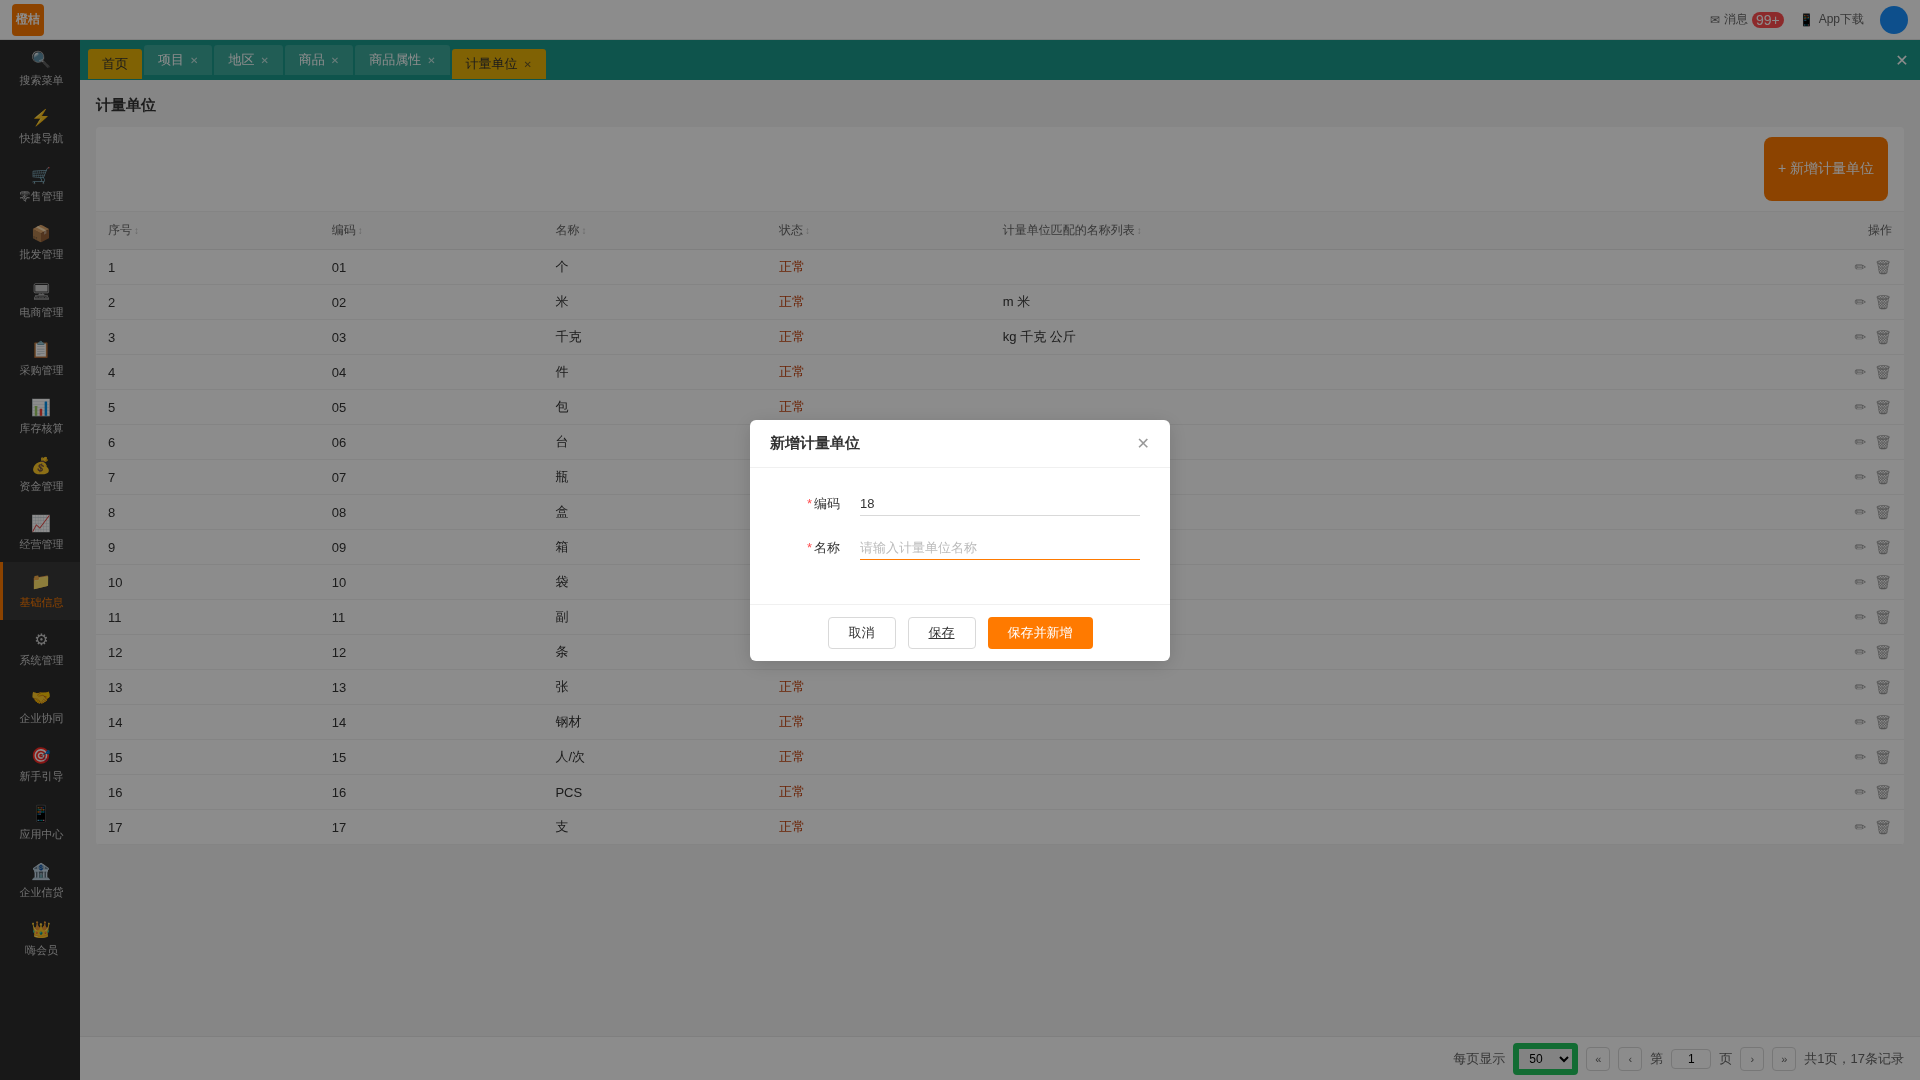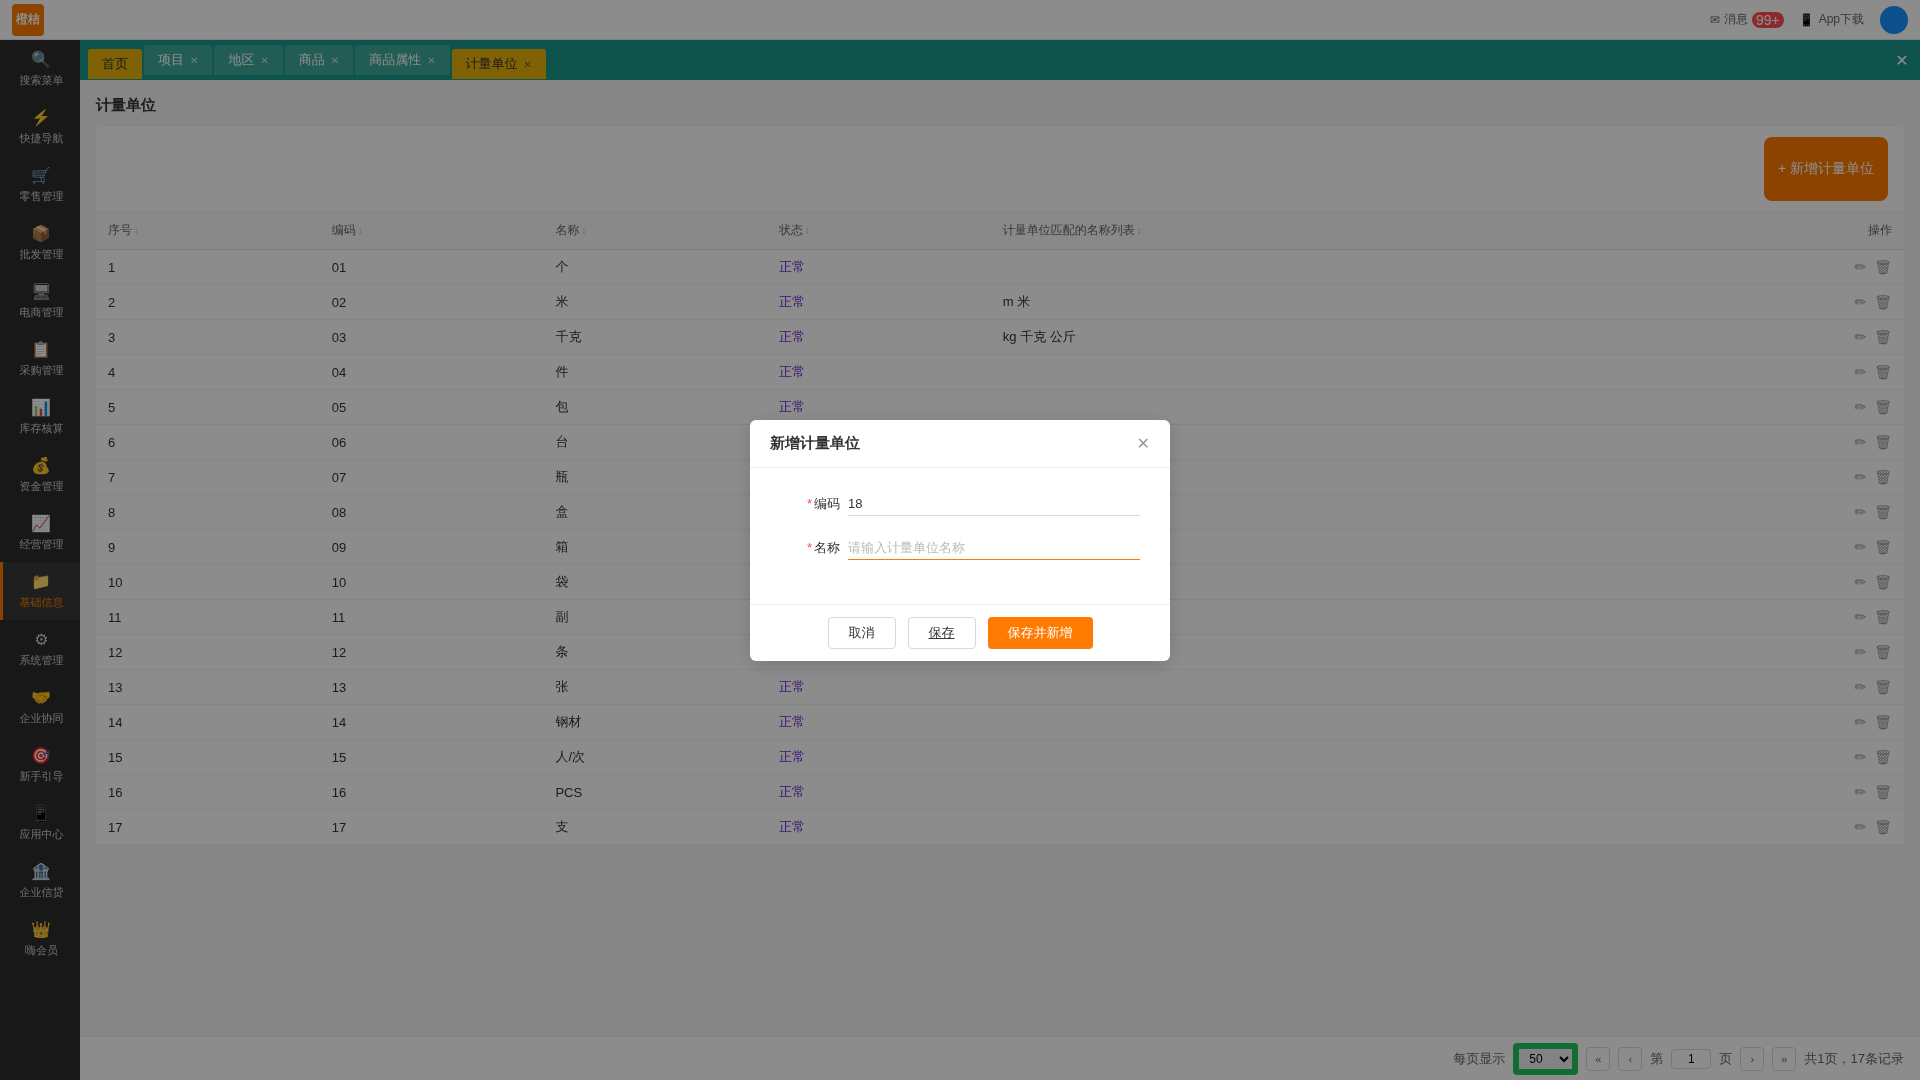--- a/index.html
+++ b/index.html
@@ -42,41 +42,41 @@
     
     .table-container { background: #fff; border-radius: 4px; overflow: hidden; }
     .table-toolbar { padding: 10px 16px; display: flex; justify-content: flex-end; border-bottom: 1px solid #f0f0f0; }
     .btn-add { background: #ff7a00; color: white; border: none; padding: 23px 14px; border-radius: 8px; cursor: pointer; font-size: 14px; }
 
     table { width: 100%; border-collapse: collapse; }
     thead tr { background: #fafafa; }
     th { padding: 10px 12px; text-align: left; font-weight: 500; color: #666; font-size: 12px; border-bottom: 1px solid #e8e8e8; white-space: nowrap; }
     th .sort-icon { color: #bbb; margin-left: 2px; font-size: 10px; }
     td { padding: 8px 12px; border-bottom: 1px solid #f0f0f0; font-size: 13px; }
-    .status-normal { color: #6d28d9; }
+    .status-normal { color: #c2410c; }
     .action-btns { display: flex; gap: 8px; justify-content: flex-end; }
     .action-btn { color: #999; cursor: pointer; font-size: 14px; }
 
     
     .pagination-bar { height: 44px; background: #fff; border-top: 1px solid #e8e8e8; display: flex; align-items: center; justify-content: flex-end; padding: 0 16px; gap: 8px; font-size: 13px; color: #666; }
     .page-size-select { border: 6px solid #22c55e; border-radius: 4px; padding: 2px 6px; font-size: 12px; }
     .page-btn { width: 24px; height: 24px; border: 1px solid #d9d9d9; border-radius: 4px; display: flex; align-items: center; justify-content: center; cursor: pointer; font-size: 11px; background: #fff; }
     .page-input { width: 40px; border: 1px solid #d9d9d9; border-radius: 4px; padding: 2px 4px; text-align: center; font-size: 12px; }
 
     
     .overlay { position: fixed; top: 0; left: 0; width: 100%; height: 100%; background: rgba(0,0,0,0.45); z-index: 100; display: flex; align-items: center; justify-content: center; }
 
     
     .modal { background: #fff; border-radius: 6px; width: 420px; box-shadow: 0 4px 20px rgba(0,0,0,0.15); }
     .modal-header { padding: 14px 20px; border-bottom: 1px solid #f0f0f0; display: flex; align-items: center; justify-content: space-between; }
     .modal-title { font-size: 15px; font-weight: 600; color: #333; }
     .modal-close { color: #999; cursor: pointer; font-size: 16px; }
     .modal-body { padding: 24px 30px; }
     .form-row { display: flex; align-items: center; margin-bottom: 20px; }
-    .form-label { width: 60px; text-align: right; color: #333; font-size: 13px; margin-right: 8px; }
+    .form-label { width: 60px; text-align: right; color: #333; font-size: 13px; margin-right: 20px; }
     .form-label .required { color: #ff4d4f; margin-right: 2px; }
     .form-input { flex: 1; border: none; border-bottom: 1px solid #d9d9d9; padding: 4px 0; font-size: 13px; outline: none; color: #333; }
     .form-input.active-input { border-bottom-color: #ff7a00; }
     .form-input::placeholder { color: #bbb; }
     .modal-footer { padding: 12px 20px; border-top: 1px solid #f0f0f0; display: flex; justify-content: center; gap: 12px; }
     .btn-cancel { border: 1px solid #d9d9d9; background: #fff; color: #333; padding: 6px 20px; border-radius: 4px; cursor: pointer; font-size: 13px; }
     .btn-save { border: 1px solid #d9d9d9; background: #fff; color: #333; padding: 6px 20px; border-radius: 4px; cursor: pointer; font-size: 13px; text-decoration: underline; }
     .btn-save-new { background: #ff7a00; color: white; border: none; padding: 6px 20px; border-radius: 4px; cursor: pointer; font-size: 13px; }
   </style>
 </head>

